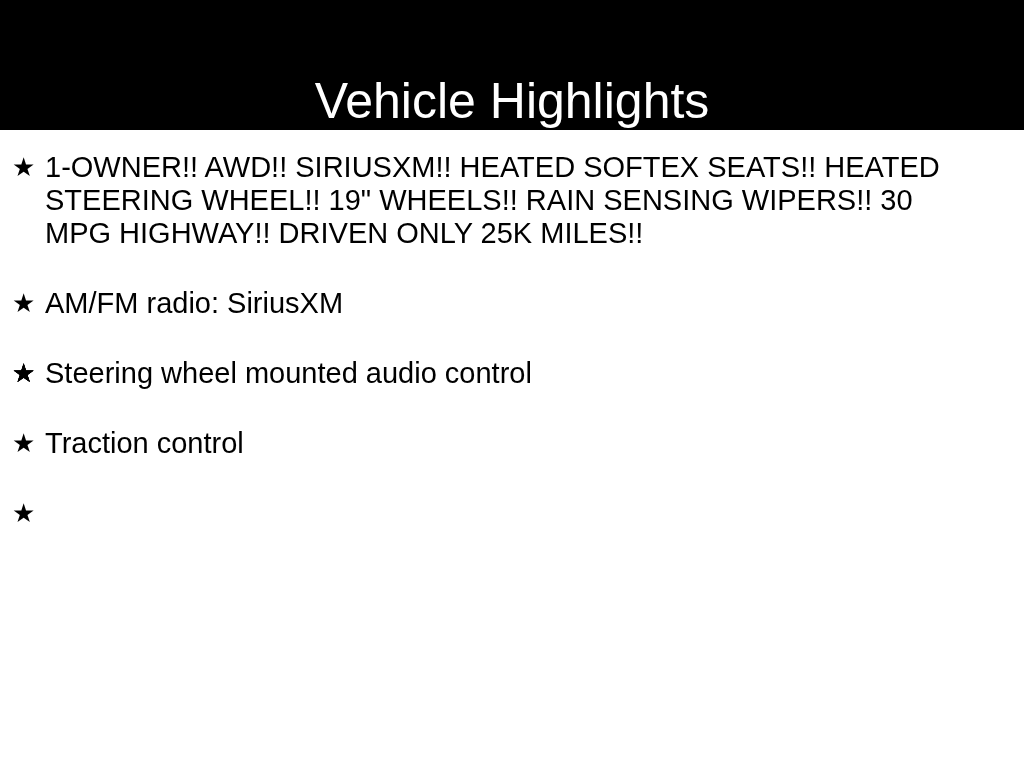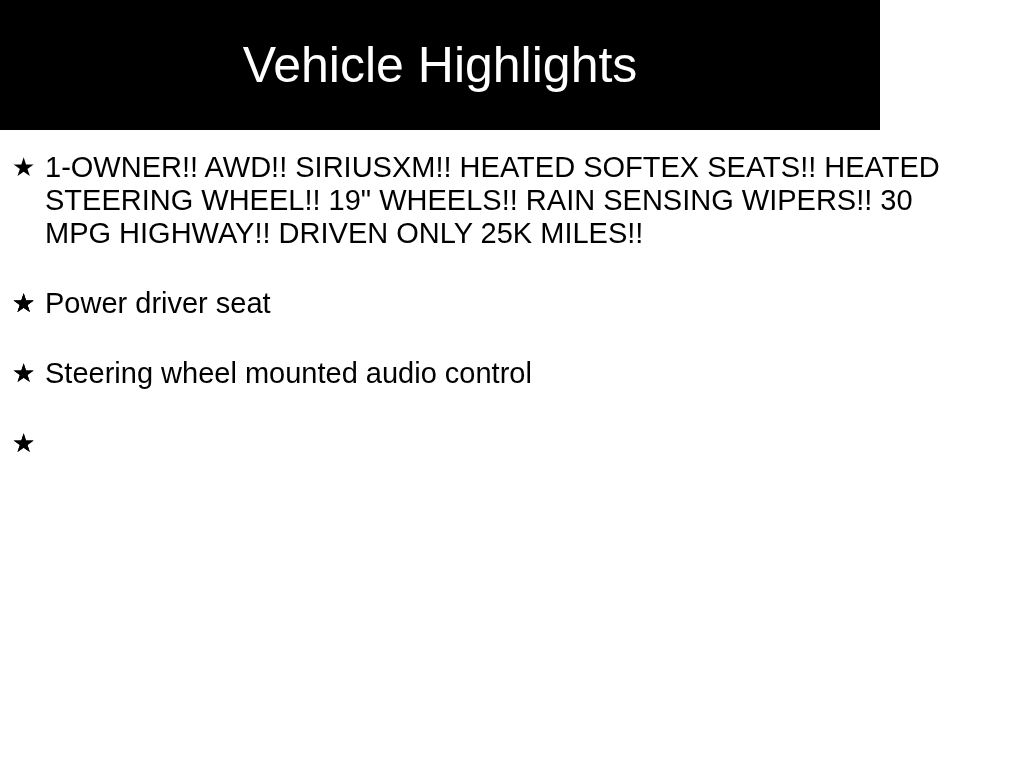--- a/index.html
+++ b/index.html
@@ -7,25 +7,25 @@
     padding: 0;
   }
   body {
     width: 1024px;
     height: 768px;
     background: #ffffff;
     font-family: "Liberation Sans", sans-serif;
     overflow: hidden;
   }
   .header-band {
-    width: 880px;
+    width: 1024px;
     height: 130px;
     background: #000000;
     display: flex;
-    align-items: center;
+    align-items: flex-end;
     justify-content: center;
   }
   .page-title {
     margin: 0;
     color: #ffffff;
     font-size: 50px;
     font-weight: 400;
     letter-spacing: 0;
     white-space: nowrap;
   }
@@ -67,41 +67,42 @@
 <main class="content">
   <ul class="highlights-list">
 
       <li class="highlight-item">
         <span class="star">★</span>
         <span class="text">1-OWNER!! AWD!! SIRIUSXM!! HEATED SOFTEX SEATS!! HEATED STEERING WHEEL!! 19" WHEELS!! RAIN SENSING WIPERS!! 30 MPG HIGHWAY!! DRIVEN ONLY 25K MILES!!</span>
       </li>
 
       <li class="highlight-item">
         <span class="star">★</span>
+        <span class="text">AM/FM radio: SiriusXM</span>
       </li>
 
       <li class="highlight-item">
         <span class="star">★</span>
       </li>
 
       <li class="highlight-item">
         <span class="star">★</span>
-        <span class="text">Power driver seat</span>
       </li>
 
       <li class="highlight-item">
         <span class="star">★</span>
       </li>
 
       <li class="highlight-item">
         <span class="star">★</span>
         <span class="text">Steering wheel mounted audio control</span>
       </li>
 
       <li class="highlight-item">
         <span class="star">★</span>
+        <span class="text">Traction control</span>
       </li>
 
       <li class="highlight-item">
         <span class="star">★</span>
       </li>
     </ul>
 </main>
 
 </body></html>

